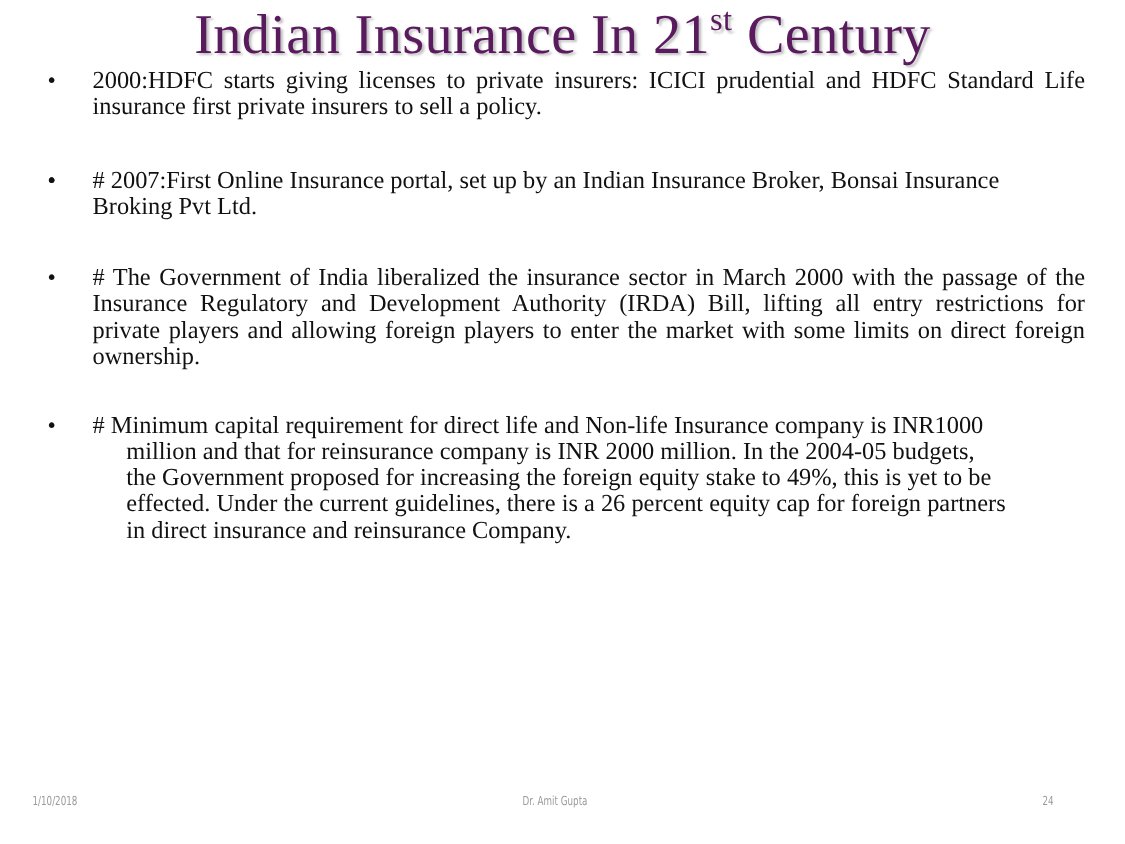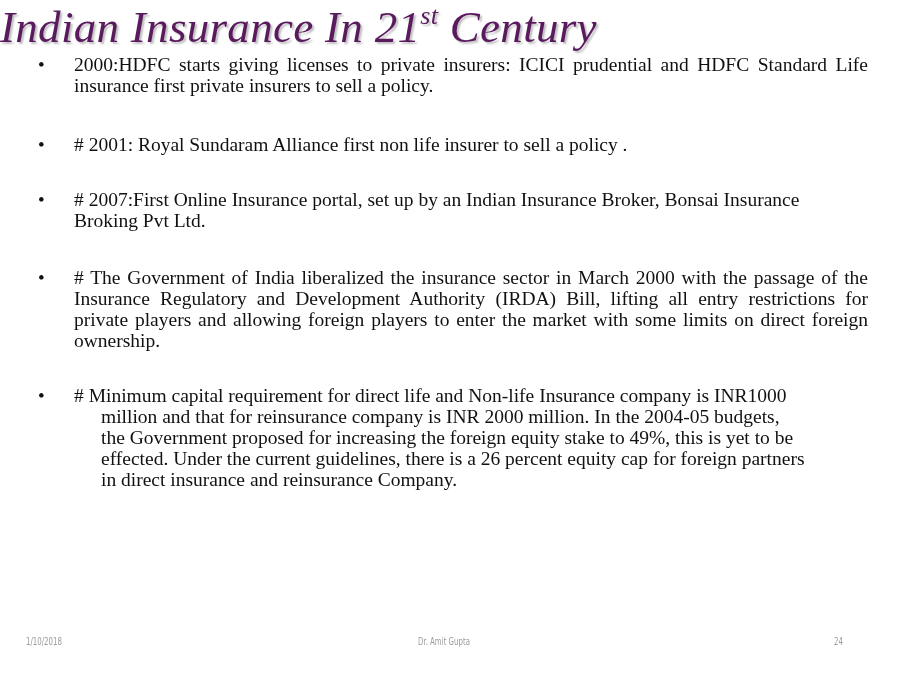--- a/index.html
+++ b/index.html
@@ -1,23 +1,23 @@
 <!DOCTYPE html>
 <html><head>
   <meta charset="utf-8">
   <style>
     html, body { margin: 0; padding: 0; }
     body {
       width: 900px; height: 675px; background: #ffffff; position: relative; overflow: hidden;
       font-family: "Liberation Serif", "DejaVu Serif", serif; color: #111111;
     }
     .title {
-      position: absolute; left: 0; right: 0; top: 2px; text-align: left;
+      position: absolute; left: 0; right: 0; top: 2px; text-align: center;
       font-family: "Liberation Serif", serif; font-size: 45px; line-height: 50px;
-      color: #5a1a5e; text-shadow: 2px 2px 2px rgba(0,0,0,0.25); letter-spacing: 0.3px; font-style: italic;
+      color: #5a1a5e; text-shadow: 2px 2px 2px rgba(0,0,0,0.25); letter-spacing: 0.3px;
     }
     .title sup { font-size: 26px; vertical-align: 18px; line-height: 0; }
     .bullets { position: absolute; left: 32px; width: 836px; top: 54px; }
     .item { position: relative; padding-left: 42px; font-size: 19.5px; line-height: 21px; }
     .item .dot { position: absolute; left: 6px; top: 0; font-size: 19px; }
     .justify { text-align: justify; text-align-last: left; }
     .hang { padding-left: 69px; text-indent: -27px; }
     .footer { position: absolute; top: 636px; font-family: "DejaVu Sans", sans-serif; font-size: 10px; color: #9a9a9a; transform: scaleX(0.7); transform-origin: left; }
   </style>
 </head>
@@ -25,21 +25,20 @@
 
 <div class="title"><span>Indian Insurance In 21</span><sup>st</sup><span> Century</span></div>
 
 <div class="bullets">
   <div class="item justify" style="margin-bottom:38px;">
     <span class="dot">•</span>
     <span>2000:HDFC starts giving licenses to private insurers: ICICI prudential and HDFC Standard Life insurance first private insurers to sell a policy.</span>
   </div>
   <div class="item" style="margin-bottom:34px;">
     <span class="dot">•</span>
-    <span>#  2001: Royal Sundaram Alliance first non life insurer to sell a policy .</span>
   </div>
   <div class="item" style="margin-bottom:36px; padding-right:40px;">
     <span class="dot">•</span>
     <span>#  2007:First Online Insurance portal, set up by an Indian  Insurance Broker, Bonsai Insurance Broking Pvt Ltd.</span>
   </div>
   <div class="item justify" style="margin-bottom:34px;">
     <span class="dot">•</span>
     <span>#  The Government of India liberalized the insurance sector in March 2000 with the passage of the Insurance Regulatory and Development Authority (IRDA) Bill, lifting all entry restrictions for private players and allowing foreign players to enter the market with some limits on direct foreign ownership.</span>
   </div>
   <div class="item hang" style="padding-right:60px;">

